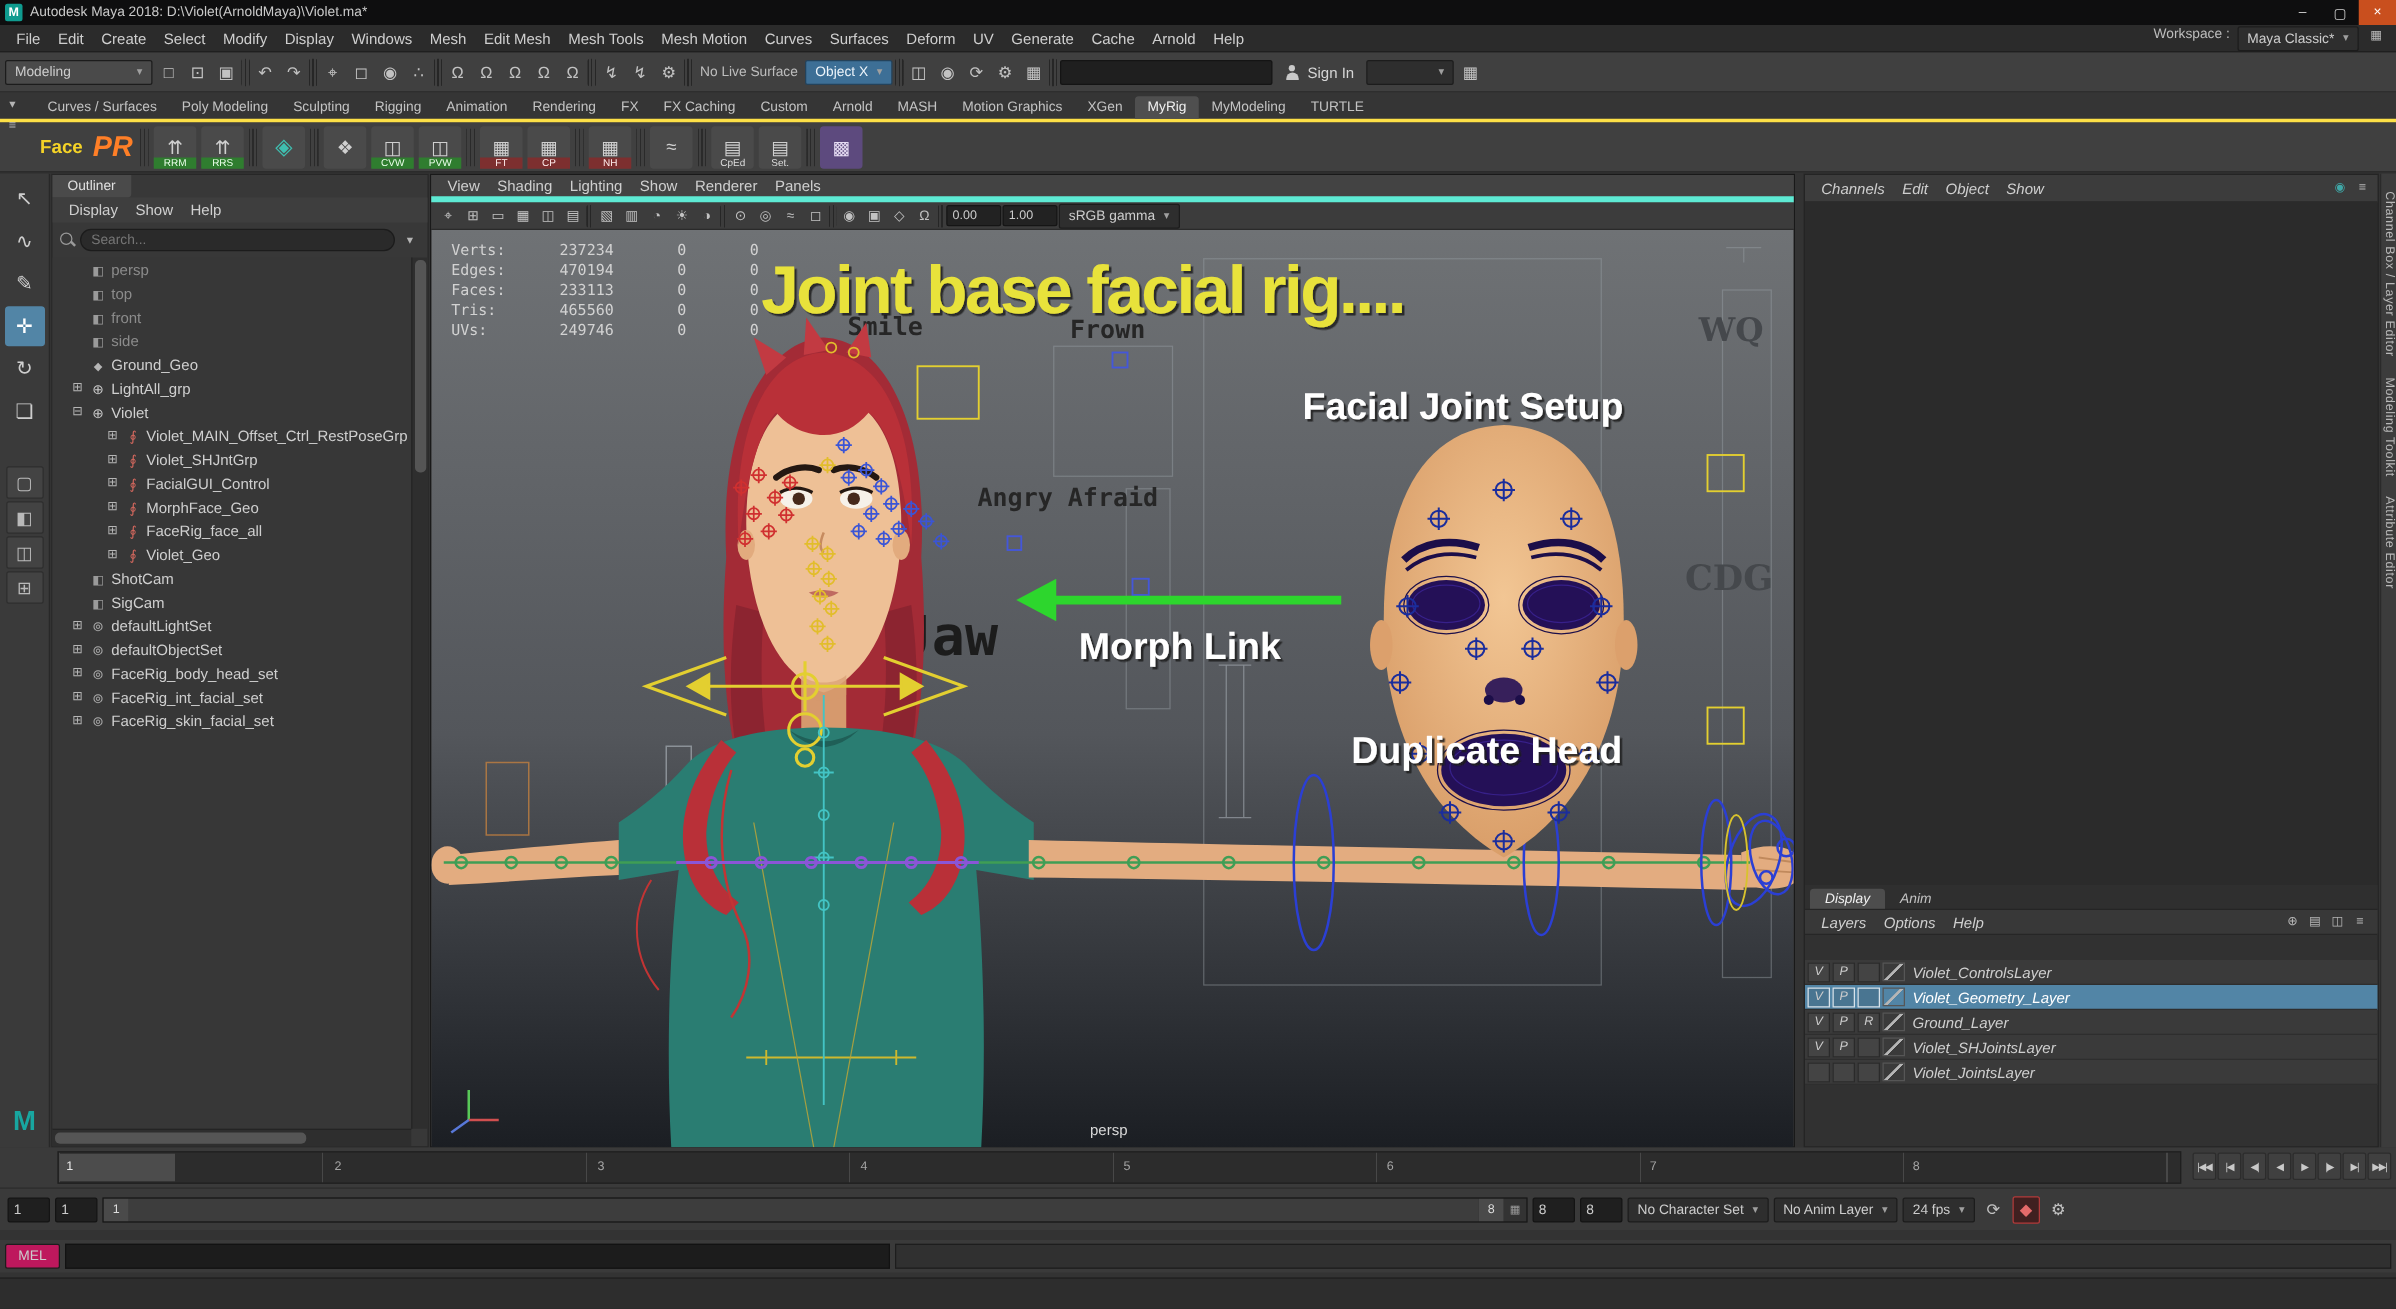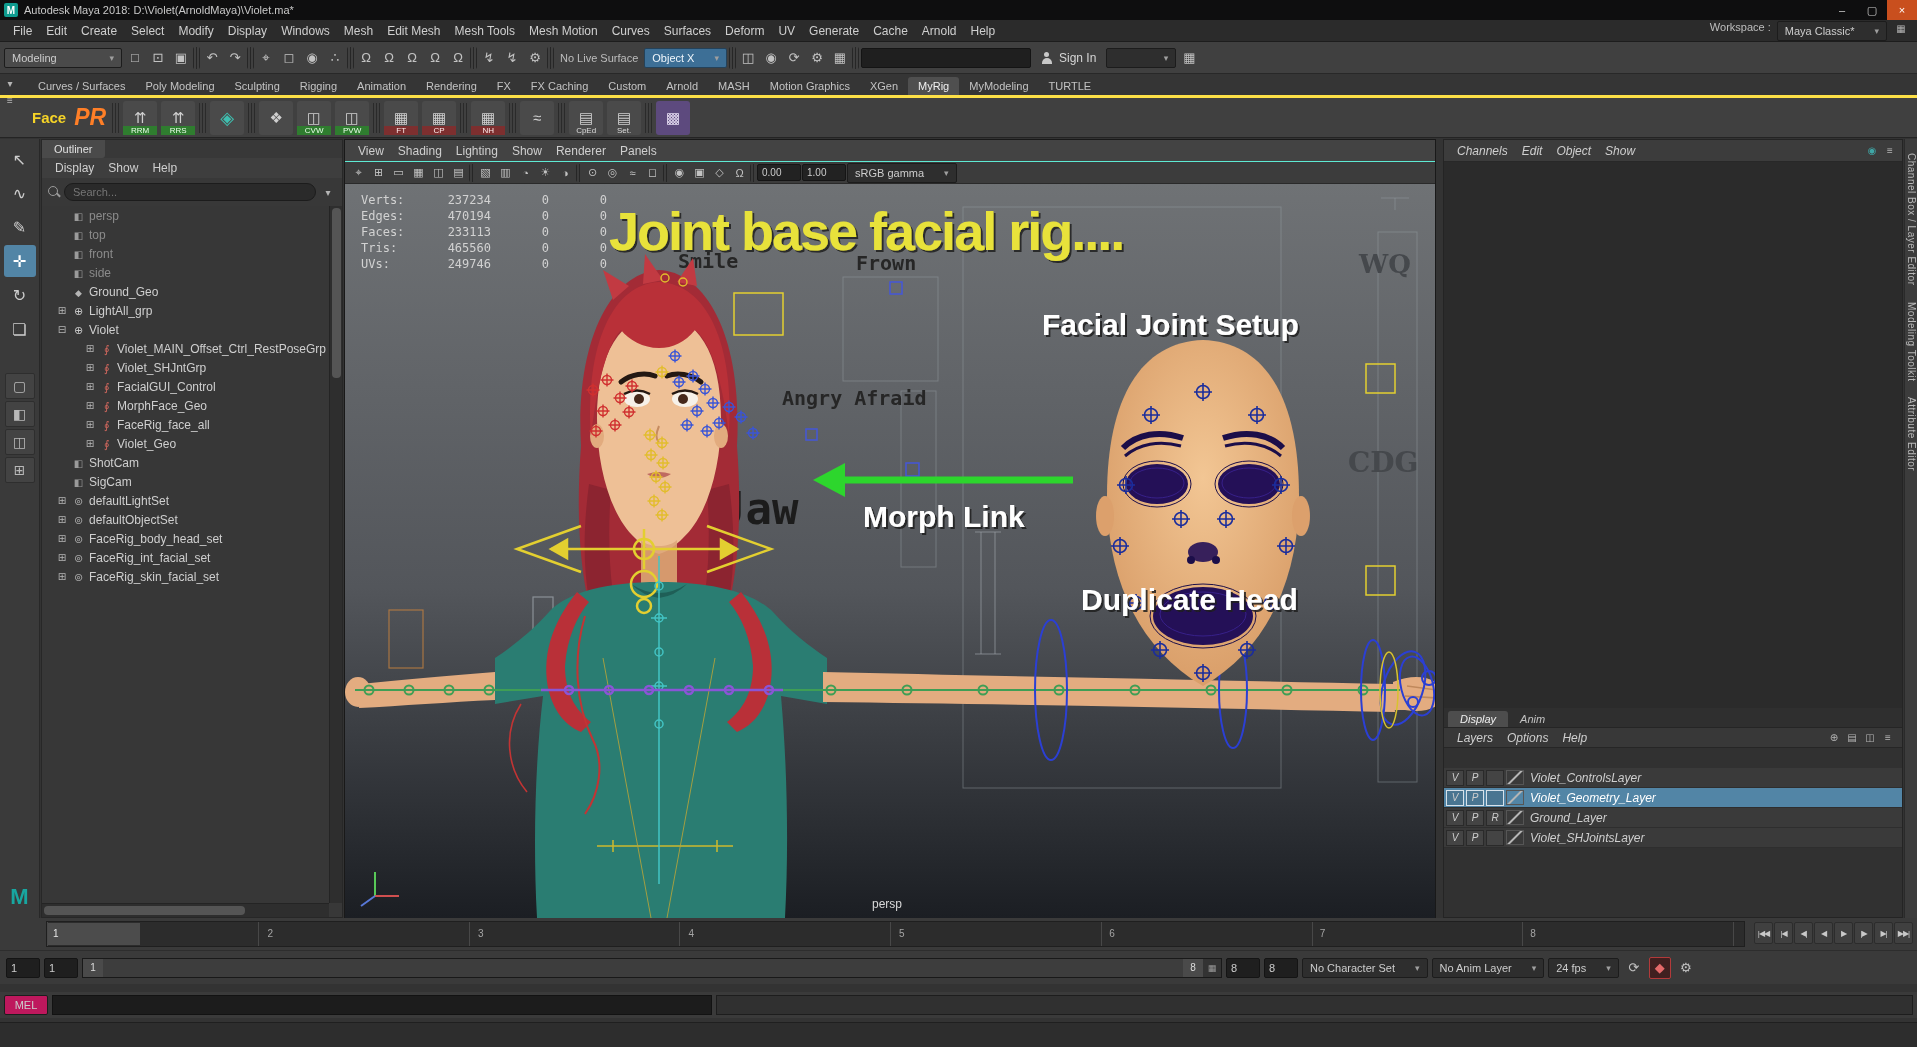--- a/index.html
+++ b/index.html
@@ -17,21 +17,21 @@
   .wb.close{background:#c94f1e;color:#fff;}
 
   
   .menubar{position:absolute;left:0;top:20px;width:100%;height:22px;background:#2b2b2b;border-bottom:1px solid #1d1d1d;
            display:flex;align-items:center;}
   .menus{display:flex;align-items:center;padding-left:6px;}
   .mi{padding:0 7px;font-size:12px;color:#cfcfcf;cursor:default;}
   .wsp{margin-left:auto;display:flex;align-items:flex-start;gap:6px;padding-right:8px;}
   .wlab{font-size:11px;color:#bdbdbd;}
 
-  .dd{background:#2e2e2e;border:1px solid #1c1c1c;height:20px;display:flex;align-items:center;gap:20px;
+  .dd{background:#2e2e2e;border:1px solid #1c1c1c;height:20px;display:flex;align-items:center;gap:7px;
       padding:0 7px;font-size:11px;color:#cdcdcd;border-radius:2px;white-space:nowrap;}
   .dd .arr{font-size:9px;color:#9f9f9f;}
   .ib{width:22px;height:22px;display:flex;align-items:center;justify-content:center;color:#c2c2c2;font-size:13px;border-radius:2px;}
   .ib.sep{width:7px;background:repeating-linear-gradient(90deg,#262626 0 1px,transparent 1px 3px);height:22px;color:transparent;}
   .tinyib{width:16px;height:16px;display:flex;align-items:center;justify-content:center;color:#b5b5b5;font-size:10px;}
 
   
   .statusline{position:absolute;left:0;top:42px;width:100%;height:32px;background:#404040;border-bottom:1px solid #282828;
               display:flex;align-items:center;gap:2px;padding:0 4px;}
   .dd.mode{width:118px;justify-content:space-between;background:#4a4a4a;text-align:right;}
@@ -98,21 +98,21 @@
   .oic.grp::before{content:"⊕";color:#c9c9c9;font-size:11px;}
   .oic.ctrlic::before{content:"∮";color:#d4685e;font-size:11px;}
   .oic.setic::before{content:"⊚";color:#a8a8a8;font-size:11px;}
   .vsb{position:absolute;right:0;top:66px;bottom:14px;width:13px;background:#2e2e2e;border-left:1px solid #242424;}
   .vsb .thumb{position:absolute;left:2px;top:2px;width:9px;height:170px;background:#555;border-radius:4px;}
   .hsb{position:absolute;left:0;bottom:0;right:13px;height:14px;background:#2e2e2e;border-top:1px solid #242424;}
   .hsb .thumb{position:absolute;left:2px;top:2px;height:9px;width:70%;background:#555;border-radius:4px;}
 
   
   .viewport{position:absolute;left:344px;top:139px;width:1092px;height:779px;background:#3a3a3a;border:1px solid #191919;}
-  .vpmenus{position:absolute;left:0;top:0;width:100%;height:22px;background:#434343;border-bottom:1px solid #5eead4;
+  .vpmenus{position:absolute;left:0;top:0;width:100%;height:22px;background:#434343;border-bottom:5px solid #5eead4;
            display:flex;align-items:center;padding-left:6px;}
   .vpicons{position:absolute;left:0;top:22px;width:100%;height:22px;background:#3c3c3c;border-bottom:1px solid #2a2a2a;
            display:flex;align-items:center;gap:1px;padding:0 4px;}
   .vpicons .ib{width:19px;height:19px;font-size:11px;}
   .vpicons .ib.sep{width:6px;height:18px;}
   .vpf{width:44px;height:17px;background:#222;border:1px solid #151515;color:#ccc;font-size:10px;padding:0 4px;border-radius:2px;}
   .scene{position:absolute;left:0;top:44px;width:1090px;height:734px;overflow:hidden;}
   .hud{position:absolute;left:16px;top:8px;font-family:"DejaVu Sans Mono",monospace;font-size:12px;color:#d2d2d2;}
   .hrow{display:grid;grid-template-columns:54px 76px 58px 58px;height:16px;align-items:center;}
   .hv,.h0{text-align:right;}
@@ -985,20 +985,27 @@
           </div>
 
           <div class="lrow">
             <span class="lc">V</span>
             <span class="lc">P</span>
             <span class="lc"></span>
             <span class="lsw"></span>
             <span class="lnm">Violet_SHJointsLayer</span>
           </div>
 
+          <div class="lrow">
+            <span class="lc"></span>
+            <span class="lc"></span>
+            <span class="lc"></span>
+            <span class="lsw"></span>
+            <span class="lnm">Violet_JointsLayer</span>
+          </div>
         </div>
     </div>
   </div>
 
   <div class="sidestrip">
 
   <span class="vtab">Channel Box / Layer Editor</span>
       <span class="vtab">Modeling Toolkit</span>
       <span class="vtab">Attribute Editor</span>
     </div>

